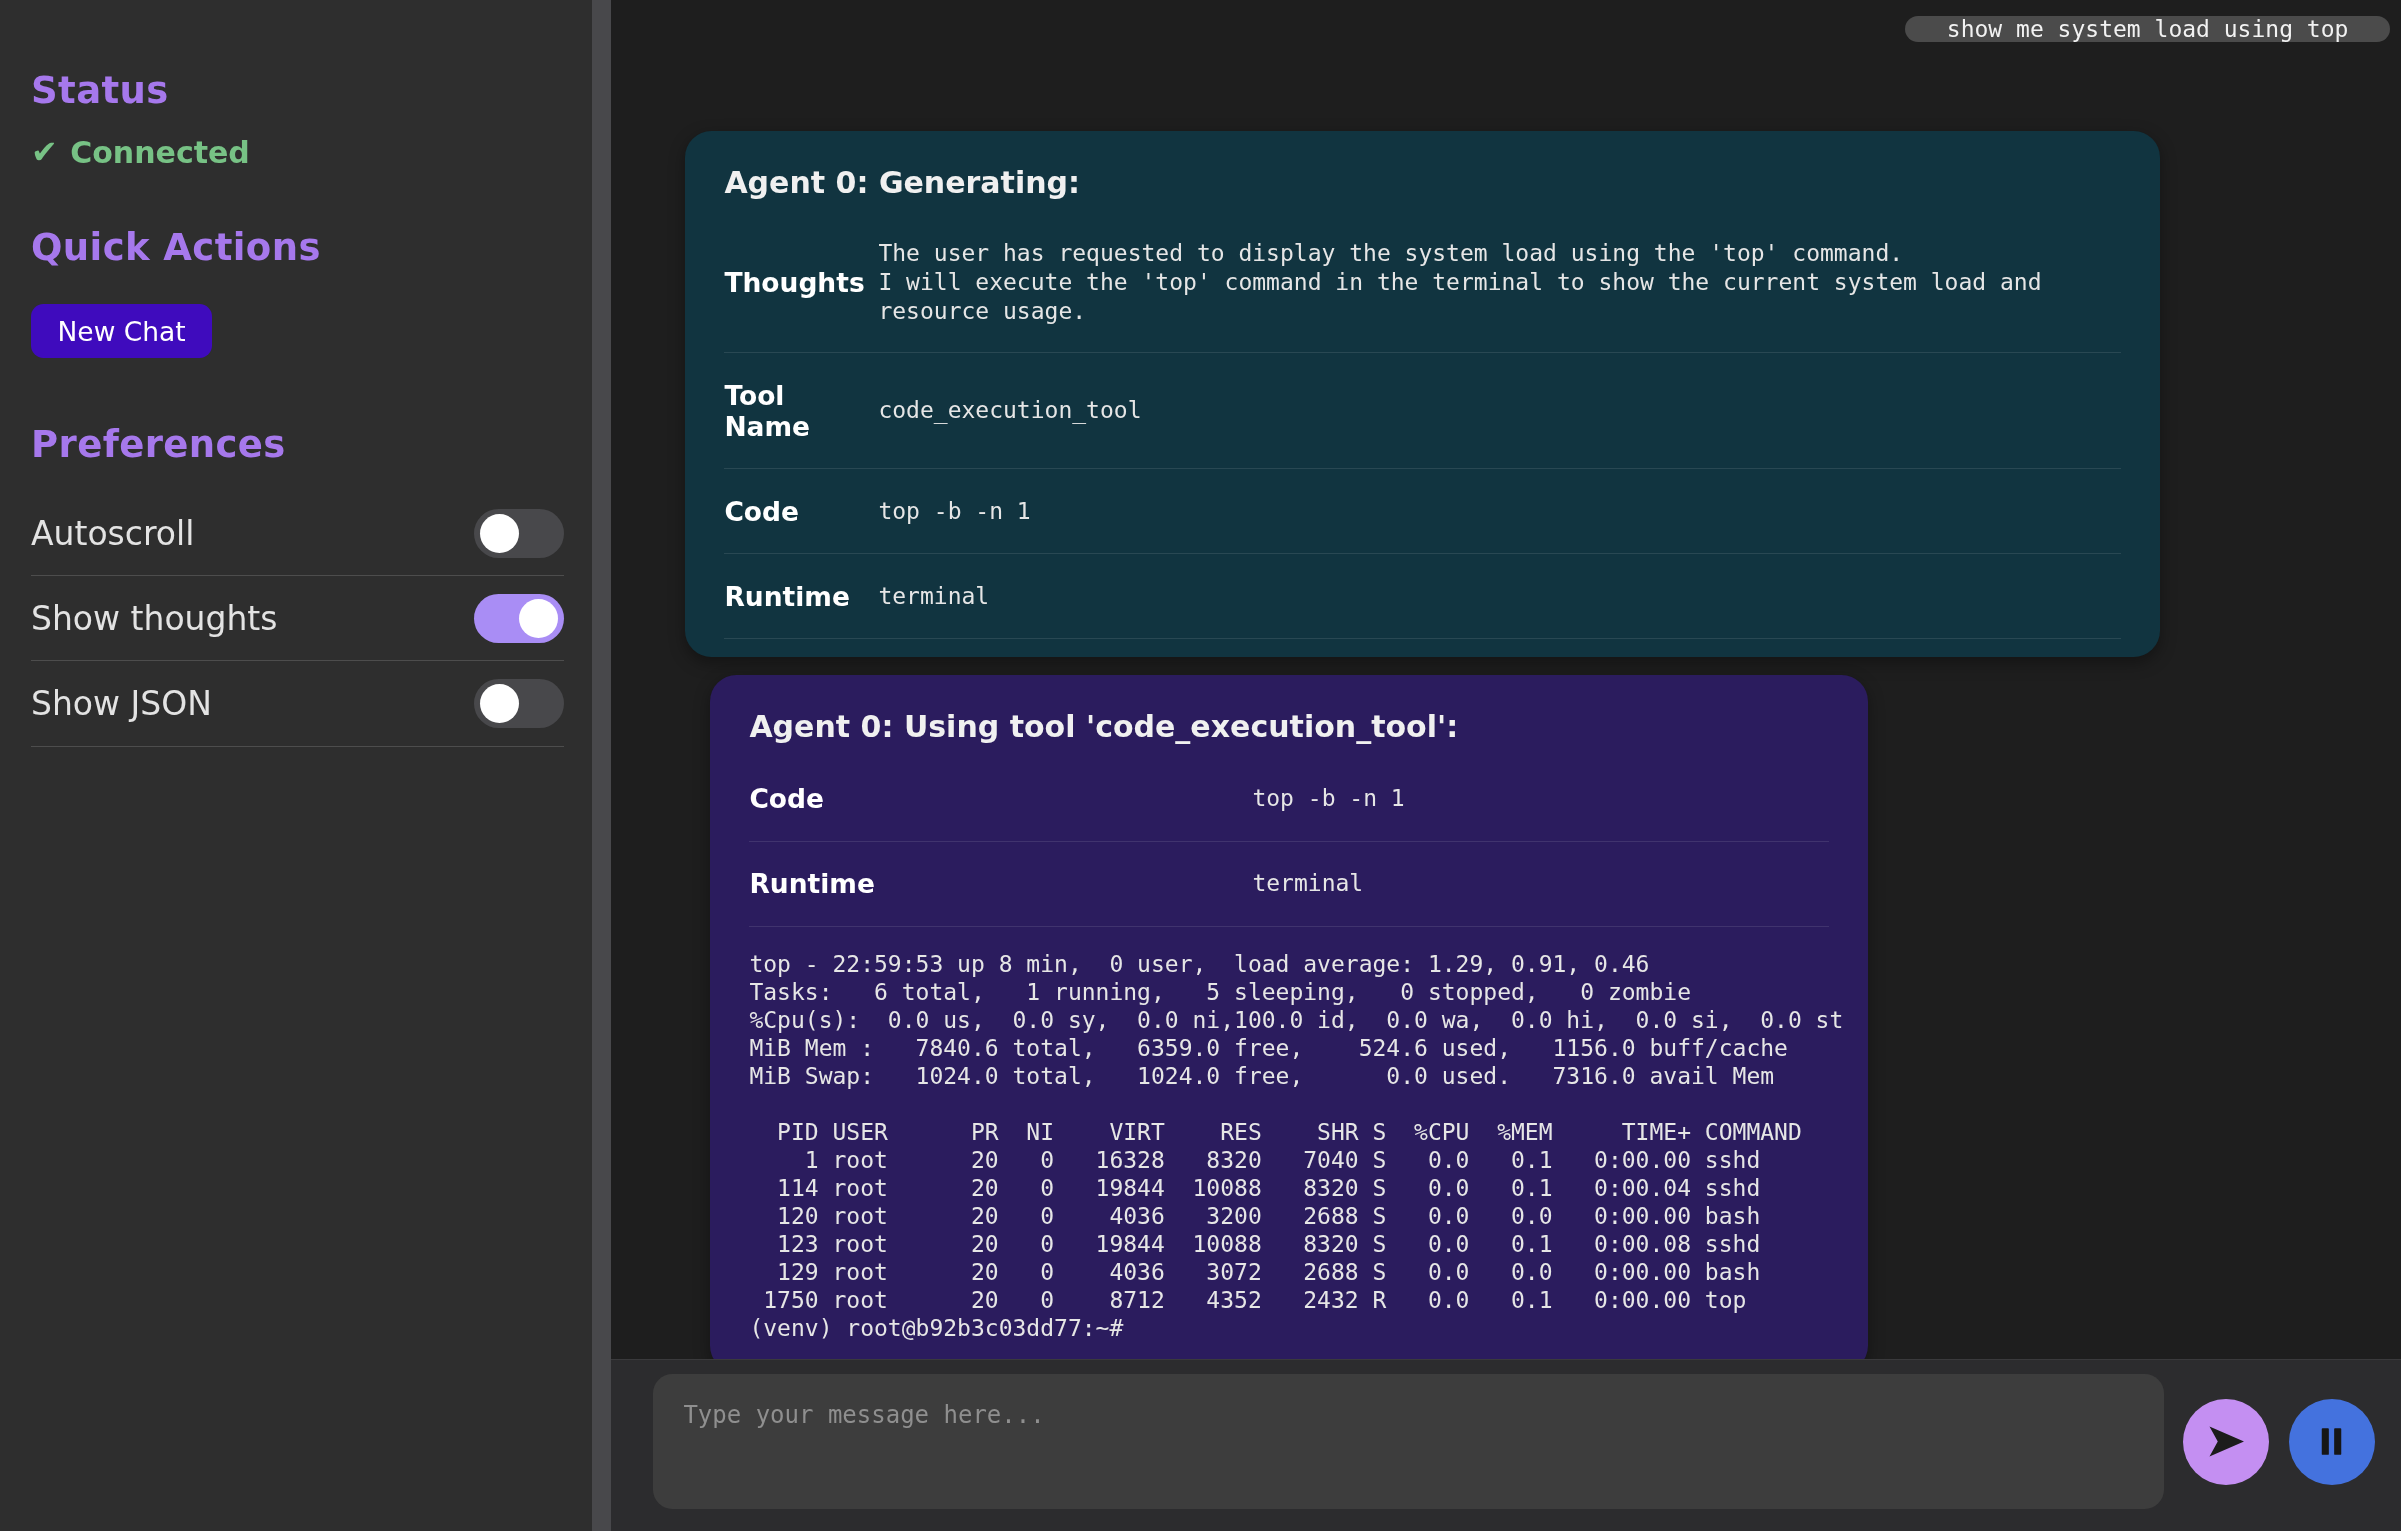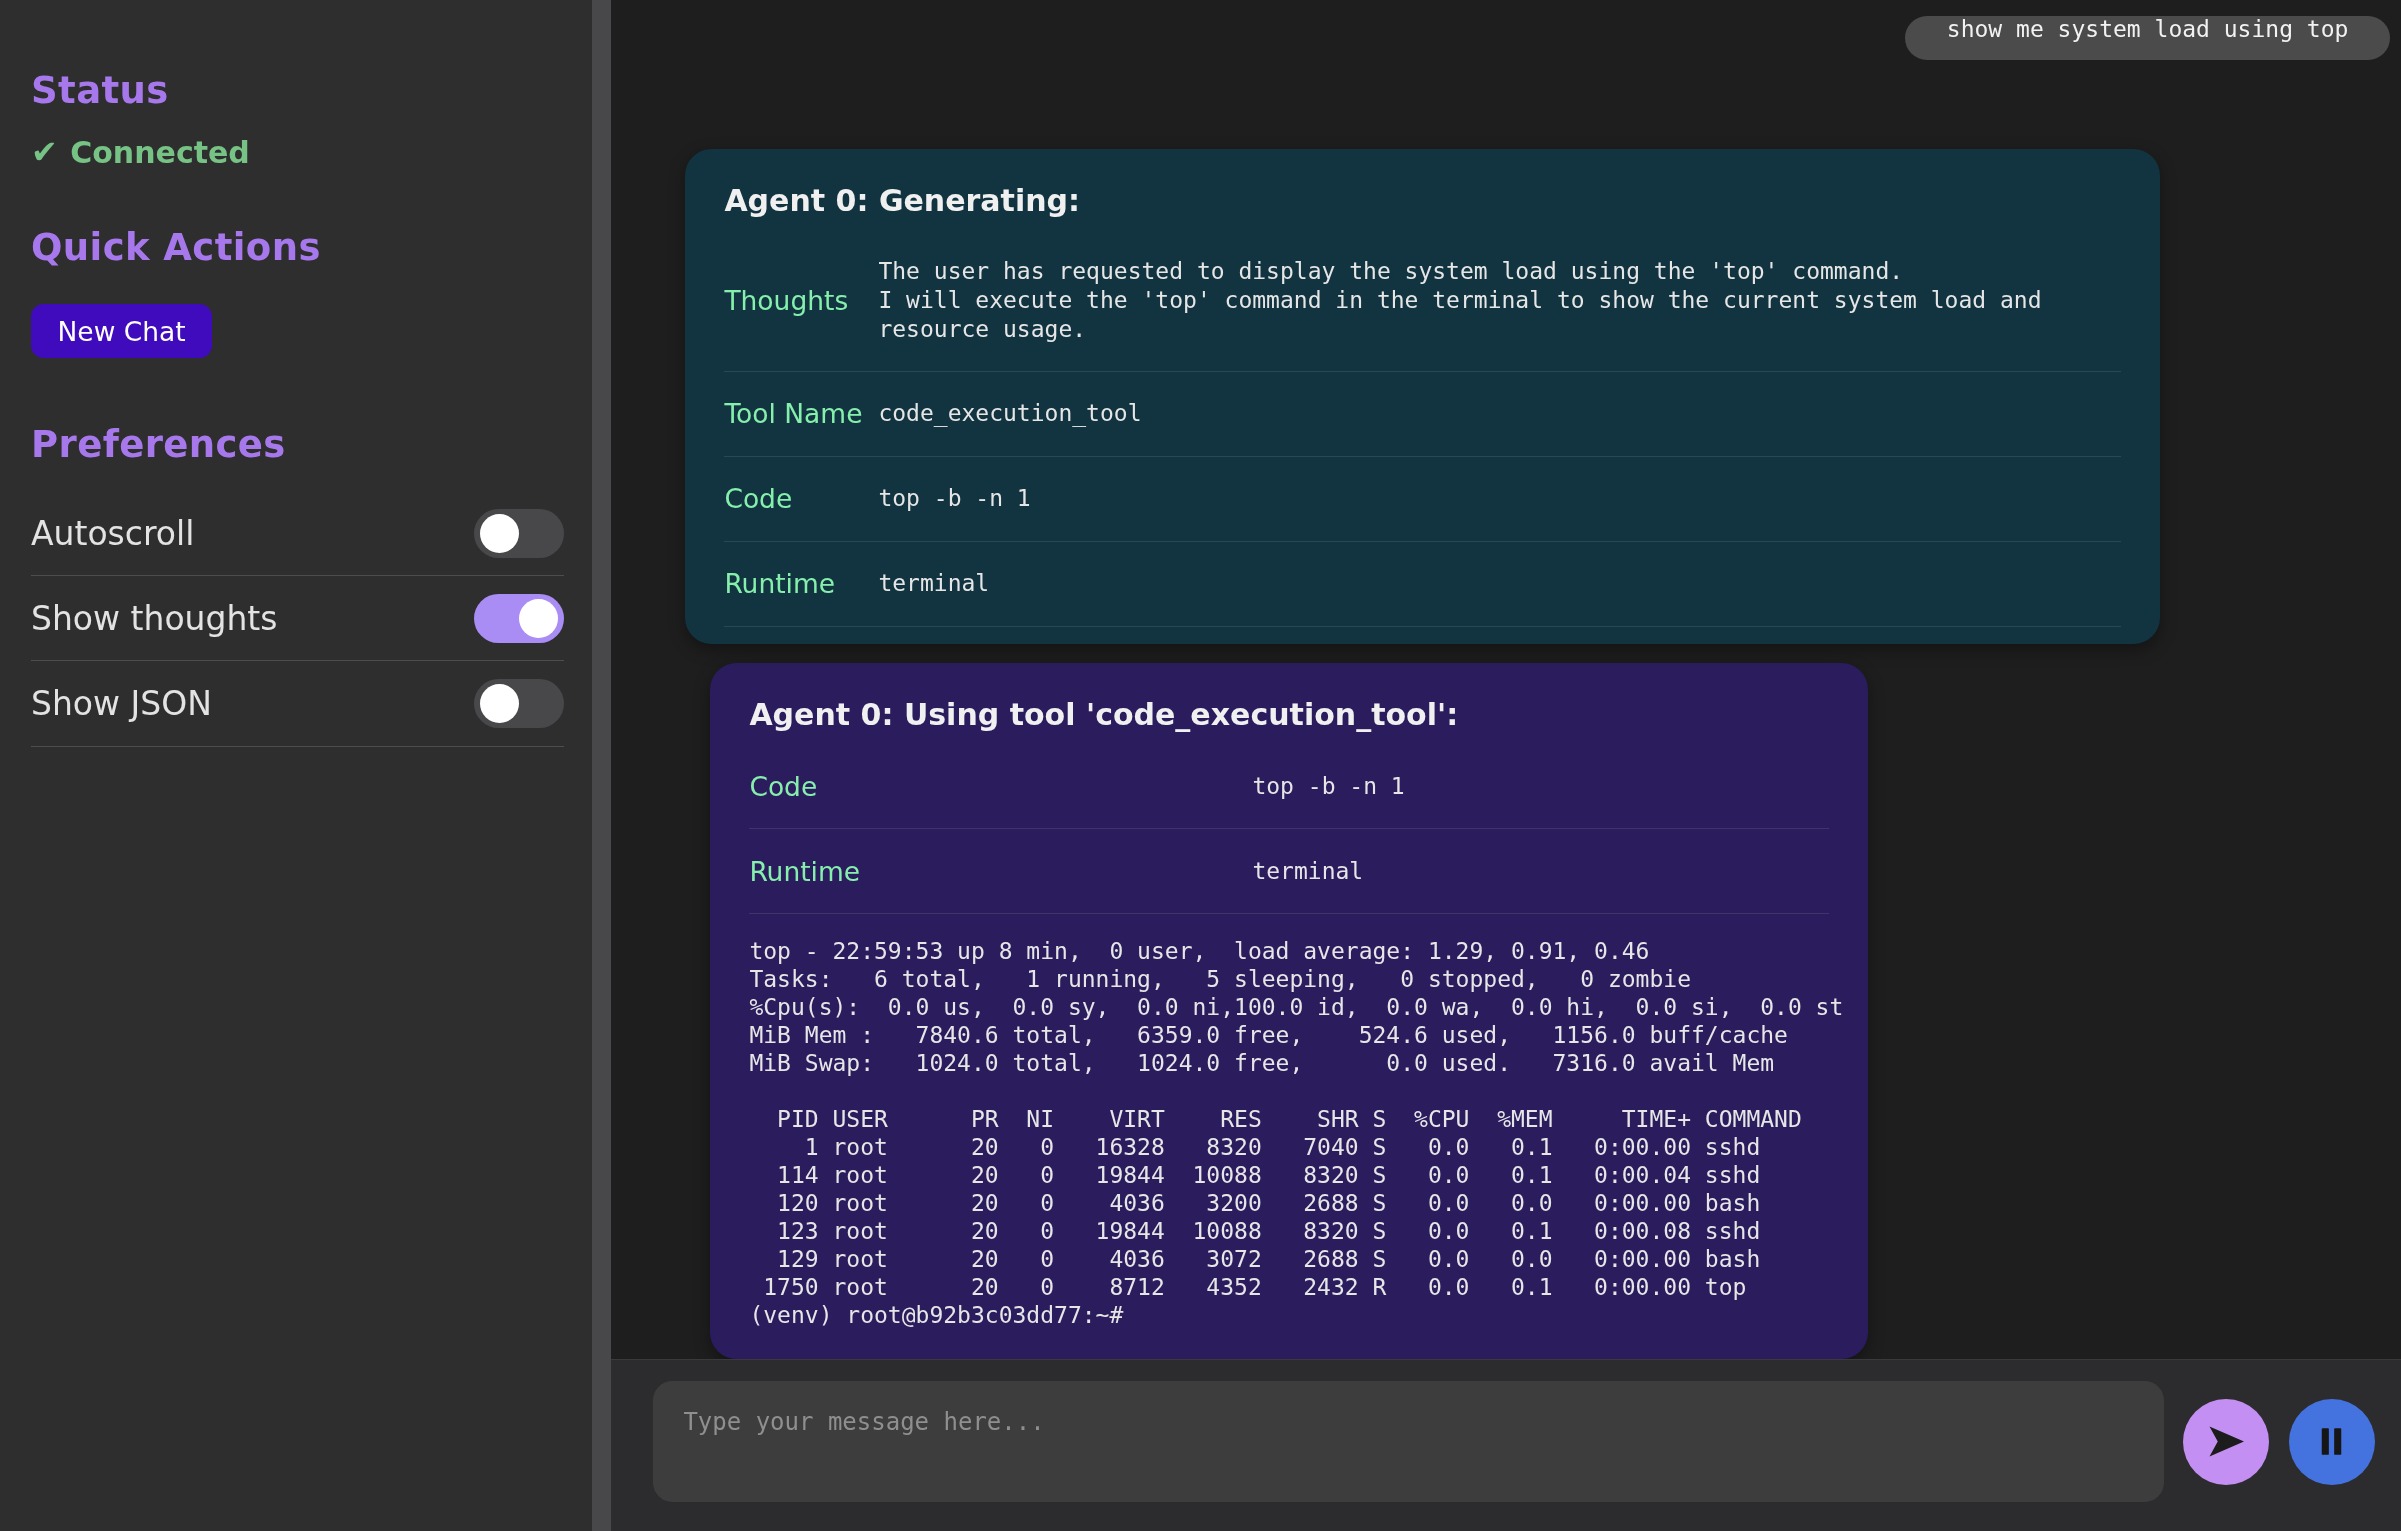--- a/index.html
+++ b/index.html
@@ -150,22 +150,22 @@
     margin-bottom: 12.4px;
   }
   .panel-row {
     display: flex;
     align-items: center;
     padding: 26.5px 0;
     border-bottom: 1.8px solid rgba(255,255,255,0.10);
   }
   .row-label {
     font-size: 26.5px;
-    font-weight: normal;
-    color: #86efac;
+    font-weight: bold;
+    color: #ffffff;
     flex-shrink: 0;
   }
   .panel-teal .row-label { width: 154px; }
   .panel-purple .row-label { width: 503px; }
   .row-value {
     font-family: "DejaVu Sans Mono", "Liberation Mono", monospace;
     font-size: 23px;
     color: #e6e6e6;
     white-space: pre-line;
     line-height: 29px;
@@ -185,21 +185,21 @@
     background: #2c2c2e;
     border-top: 1.8px solid #3a3a3c;
     display: flex;
     align-items: center;
     padding: 0 26.5px 8.8px 42px;
     gap: 19.4px;
     flex-shrink: 0;
   }
   .composer textarea {
     flex: 1;
-    height: 121px;
+    height: 135px;
     background: #3d3d3d;
     border: none;
     outline: none;
     border-radius: 19.4px;
     resize: none;
     padding: 26.5px 30px;
     font-family: "DejaVu Sans Mono", "Liberation Mono", monospace;
     font-size: 24px;
     color: #e0e0e0;
   }

